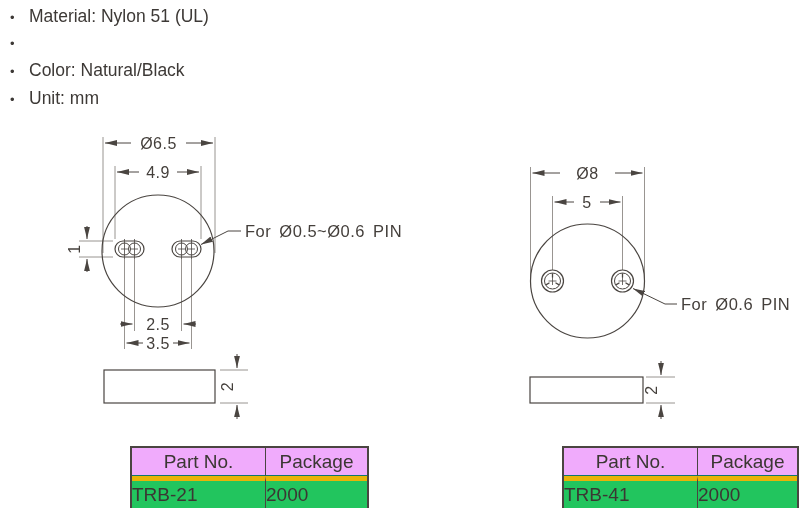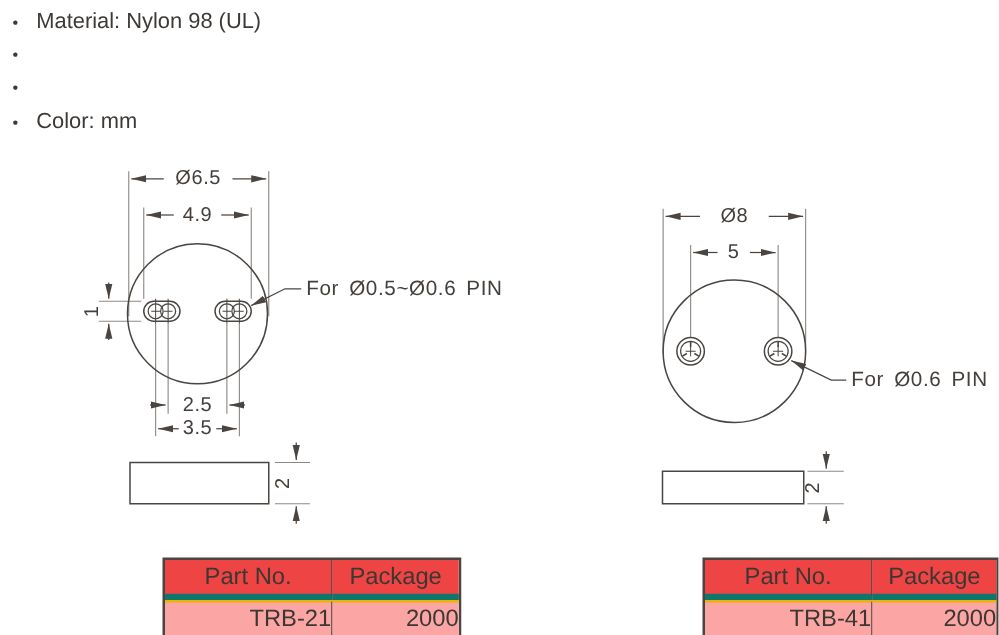--- a/index.html
+++ b/index.html
@@ -13,44 +13,45 @@
   .spec-dot{width:19px;font-size:13px;color:#3d3936;}
 
   
   .dim-text{font-family:"Liberation Sans",sans-serif;font-size:16px;fill:#443f3b;letter-spacing:0.5px;}
   .ann-text{font-family:"Liberation Sans",sans-serif;font-size:16.5px;fill:#443f3b;letter-spacing:0.5px;word-spacing:3px;}
 
   
   .ptable{position:absolute;border:2px solid #4a4541;background:#ffffff;}
   .ptable table{border-collapse:separate;border-spacing:0;table-layout:fixed;
                 font-family:"Liberation Sans",sans-serif;font-size:19px;color:#3b3733;}
-  .ptable th{background:#ef4444;font-weight:normal;height:27px;border-bottom:5px solid #0f766e;
+  .ptable th{background:#f0abfc;font-weight:normal;height:27px;border-bottom:1px solid #0f766e;
              text-align:center;padding:0;}
-  .ptable td{height:28px;border-top:2px solid #eab308;text-align:right;padding:0;background:#fca5a5;}
+  .ptable td{height:28px;border-top:5px solid #eab308;text-align:left;padding:0;background:#22c55e;}
   .ptable th.c1,.ptable td.c1{border-right:1.5px solid #4a4541;}
 </style>
 </head>
 <body>
 
 <div id="page">
 
   <div class="specs">
     <div class="spec-row">
       <span class="spec-dot">•</span>
-      <span>Material: Nylon 98 (UL)</span>
-    </div>
-    <div class="spec-row">
-      <span class="spec-dot">•</span>
-    </div>
-    <div class="spec-row">
-      <span class="spec-dot">•</span>
-    </div>
-    <div class="spec-row">
-      <span class="spec-dot">•</span>
-      <span>Color: mm</span>
+      <span>Material: Nylon 51 (UL)</span>
+    </div>
+    <div class="spec-row">
+      <span class="spec-dot">•</span>
+    </div>
+    <div class="spec-row">
+      <span class="spec-dot">•</span>
+      <span>Color: Natural/Black</span>
+    </div>
+    <div class="spec-row">
+      <span class="spec-dot">•</span>
+      <span>Unit: mm</span>
     </div>
   </div>
 
   <svg width="799" height="508" viewBox="0 0 799 508">
     <defs>
       <marker id="arrow" markerUnits="userSpaceOnUse" markerWidth="13" markerHeight="9" refX="12" refY="4.5" orient="auto">
         <path d="M12,4.5 L0,1.6 L0,7.4 Z" fill="#4a4541"></path>
       </marker>
     </defs>
 

